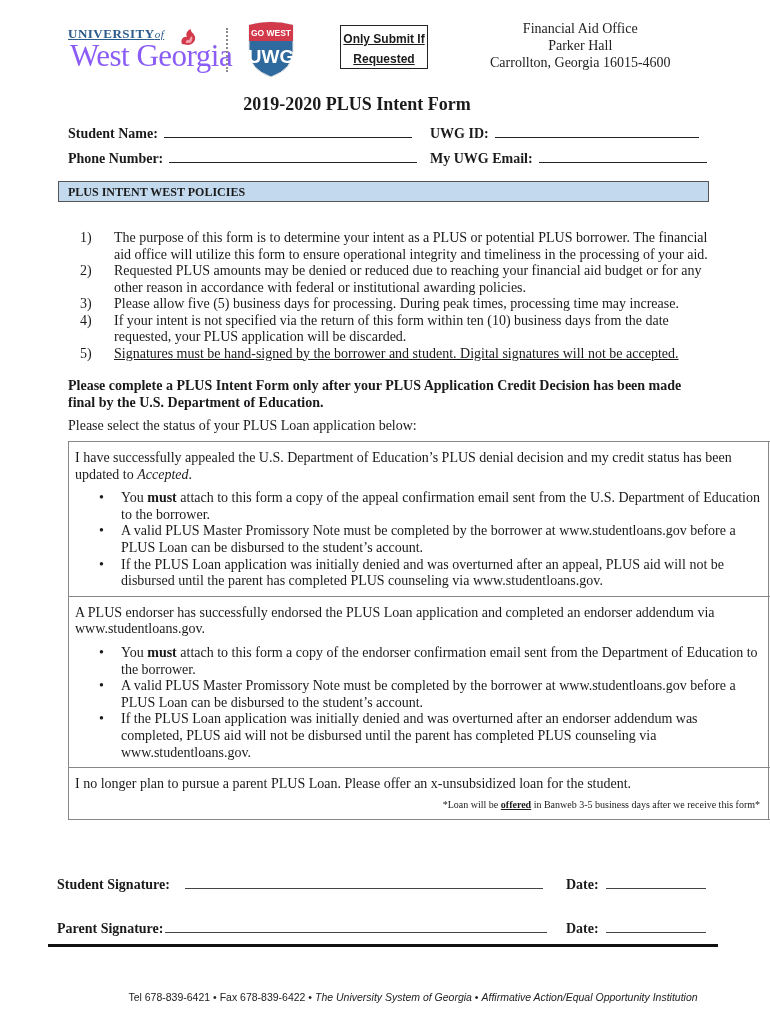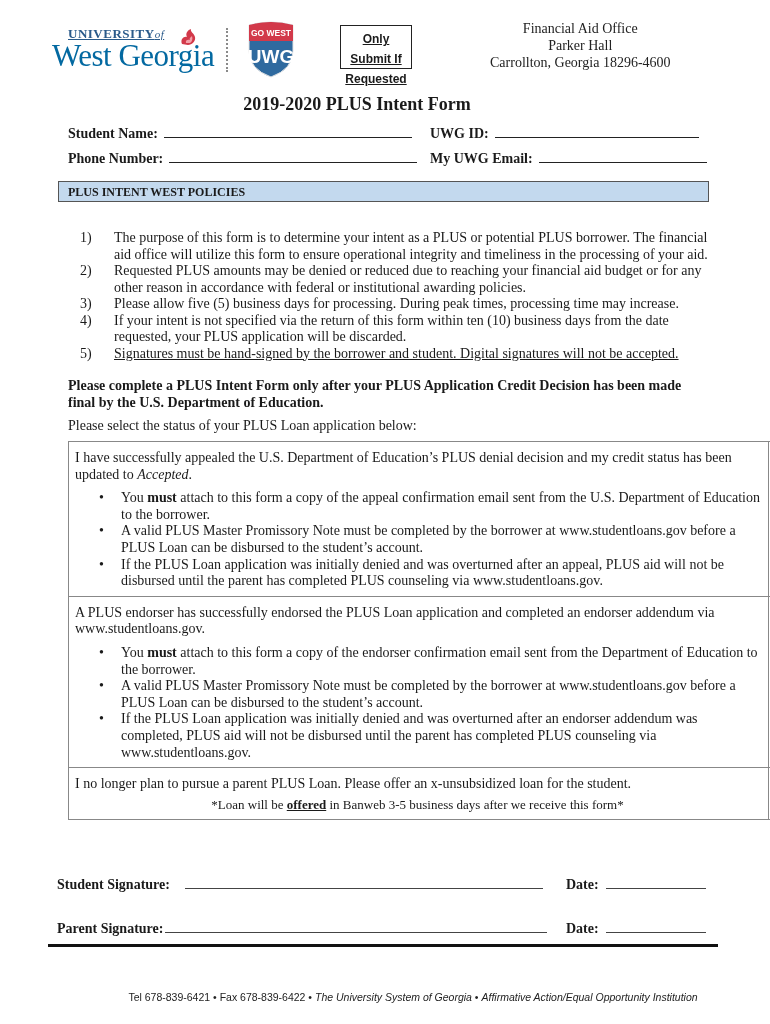--- a/index.html
+++ b/index.html
@@ -3,26 +3,26 @@
 <meta charset="utf-8">
 <style>
   html, body { margin: 0; padding: 0; background: #ffffff; }
   body { width: 770px; height: 1024px; position: relative; overflow: hidden; font-family: "Liberation Serif", serif; color: #1a1a1a; }
   .abs { position: absolute; }
 
   
   .uwg-logo { left: 50px; top: 24px; width: 165px; height: 50px; }
   .uwg-logo .univ { position: absolute; left: 18px; top: 2px; font-family: "Liberation Serif", serif; font-size: 13px; font-weight: bold; letter-spacing: 0.5px; color: #2a5a8a; text-decoration: underline; }
   .uwg-logo .univ i { font-weight: normal; font-size: 11px; }
-  .uwg-logo .wg { position: absolute; left: 2px; top: 14px; font-family: "Liberation Serif", serif; font-size: 31px; color: #0369a1; letter-spacing: -0.5px; white-space: nowrap; }
+  .uwg-logo .wg { position: absolute; left: 20px; top: 14px; font-family: "Liberation Serif", serif; font-size: 31px; color: #8b5cf6; letter-spacing: -0.5px; white-space: nowrap; }
   .uwg-logo .flame { position: absolute; left: 128px; top: 4px; width: 20px; height: 18px; }
   .dotted-sep { left: 226px; top: 28px; width: 0; height: 44px; border-left: 2px dotted #8a8a8a; }
   .shield { left: 245px; top: 21px; width: 52px; height: 58px; }
 
-  .submit-box { left: 340px; top: 25px; width: 72px; height: 44px; border: 1px solid #222; font-family: "Liberation Sans", sans-serif; font-size: 12px; font-weight: bold; text-align: center; line-height: 20px; padding-top: 3px; box-sizing: border-box; }
+  .submit-box { left: 340px; top: 25px; width: 88px; height: 44px; border: 1px solid #222; font-family: "Liberation Sans", sans-serif; font-size: 12px; font-weight: bold; text-align: center; line-height: 20px; padding-top: 3px; box-sizing: border-box; }
   .submit-box span { text-decoration: underline; display: block; }
 
   .address { left: 490px; top: 20px; font-size: 14px; line-height: 17px; color: #222; }
   .address div { white-space: nowrap; text-align: center; }
 
   .form-title { left: 0; width: 714px; top: 94px; text-align: center; font-size: 18px; font-weight: bold; }
 
   .field-row { font-size: 14px; font-weight: bold; white-space: nowrap; }
   .field-line { display: inline-block; border-bottom: 1px solid #222; height: 12px; vertical-align: baseline; margin-left: 6px; }
 
@@ -37,21 +37,21 @@
   .instruction { left: 68px; top: 418px; font-size: 14px; }
 
   .options-table { left: 68px; top: 441px; width: 736px; border-collapse: collapse; }
   .options-table td { border: 1px solid #888; vertical-align: top; font-size: 14px; line-height: 16.6px; }
   .options-table td.desc { padding: 8px 8px 6px 6px; }
   .options-table td.chk { width: 34px; padding: 4px 0 0 0; text-align: center; }
   .checkbox { display: inline-block; width: 11px; height: 11px; border: 2px solid #111; background: #fff; cursor: pointer; }
   .bullets { margin: 7px 0 0 0; padding: 0 0 0 46px; list-style: none; }
   .bullets li { position: relative; }
   .bullets li::before { content: "\2022"; position: absolute; left: -22px; top: 0; }
-  .note { text-align: center; font-size: 13px; margin-top: 4px; }
+  .note { text-align: right; font-size: 10px; margin-top: 4px; }
   .note b { text-decoration: underline; }
 
   .sig-row { font-size: 14px; font-weight: bold; white-space: nowrap; }
   .sig-line { display: inline-block; border-bottom: 1px solid #444; height: 12px; }
 
   .thick-rule { left: 48px; top: 944px; width: 670px; height: 3px; background: #111; }
 
   .footer { left: 0; width: 770px; top: 991px; text-align: center; font-family: "Liberation Sans", sans-serif; font-size: 10.5px; color: #222; white-space: nowrap; margin-left: 28px; }
   .footer i { font-style: italic; }
 </style>
@@ -77,21 +77,21 @@
 </svg>
 
 <div class="abs submit-box">
   <span>Only Submit If</span>
   <span>Requested</span>
 </div>
 
 <div class="abs address">
   <div>Financial Aid Office</div>
   <div>Parker Hall</div>
-  <div>Carrollton, Georgia 18296-4600</div>
+  <div>Carrollton, Georgia 16015-4600</div>
 </div>
 
 <div class="abs form-title">2019-2020 PLUS Intent Form</div>
 
 <div class="abs field-row" style="left:68px; top:125px;">
   <span>Student Name:</span><span class="field-line" style="width:248px;"></span>
 </div>
 <div class="abs field-row" style="left:430px; top:125px;">
   <span>UWG ID:</span><span class="field-line" style="width:204px;"></span>
 </div>

